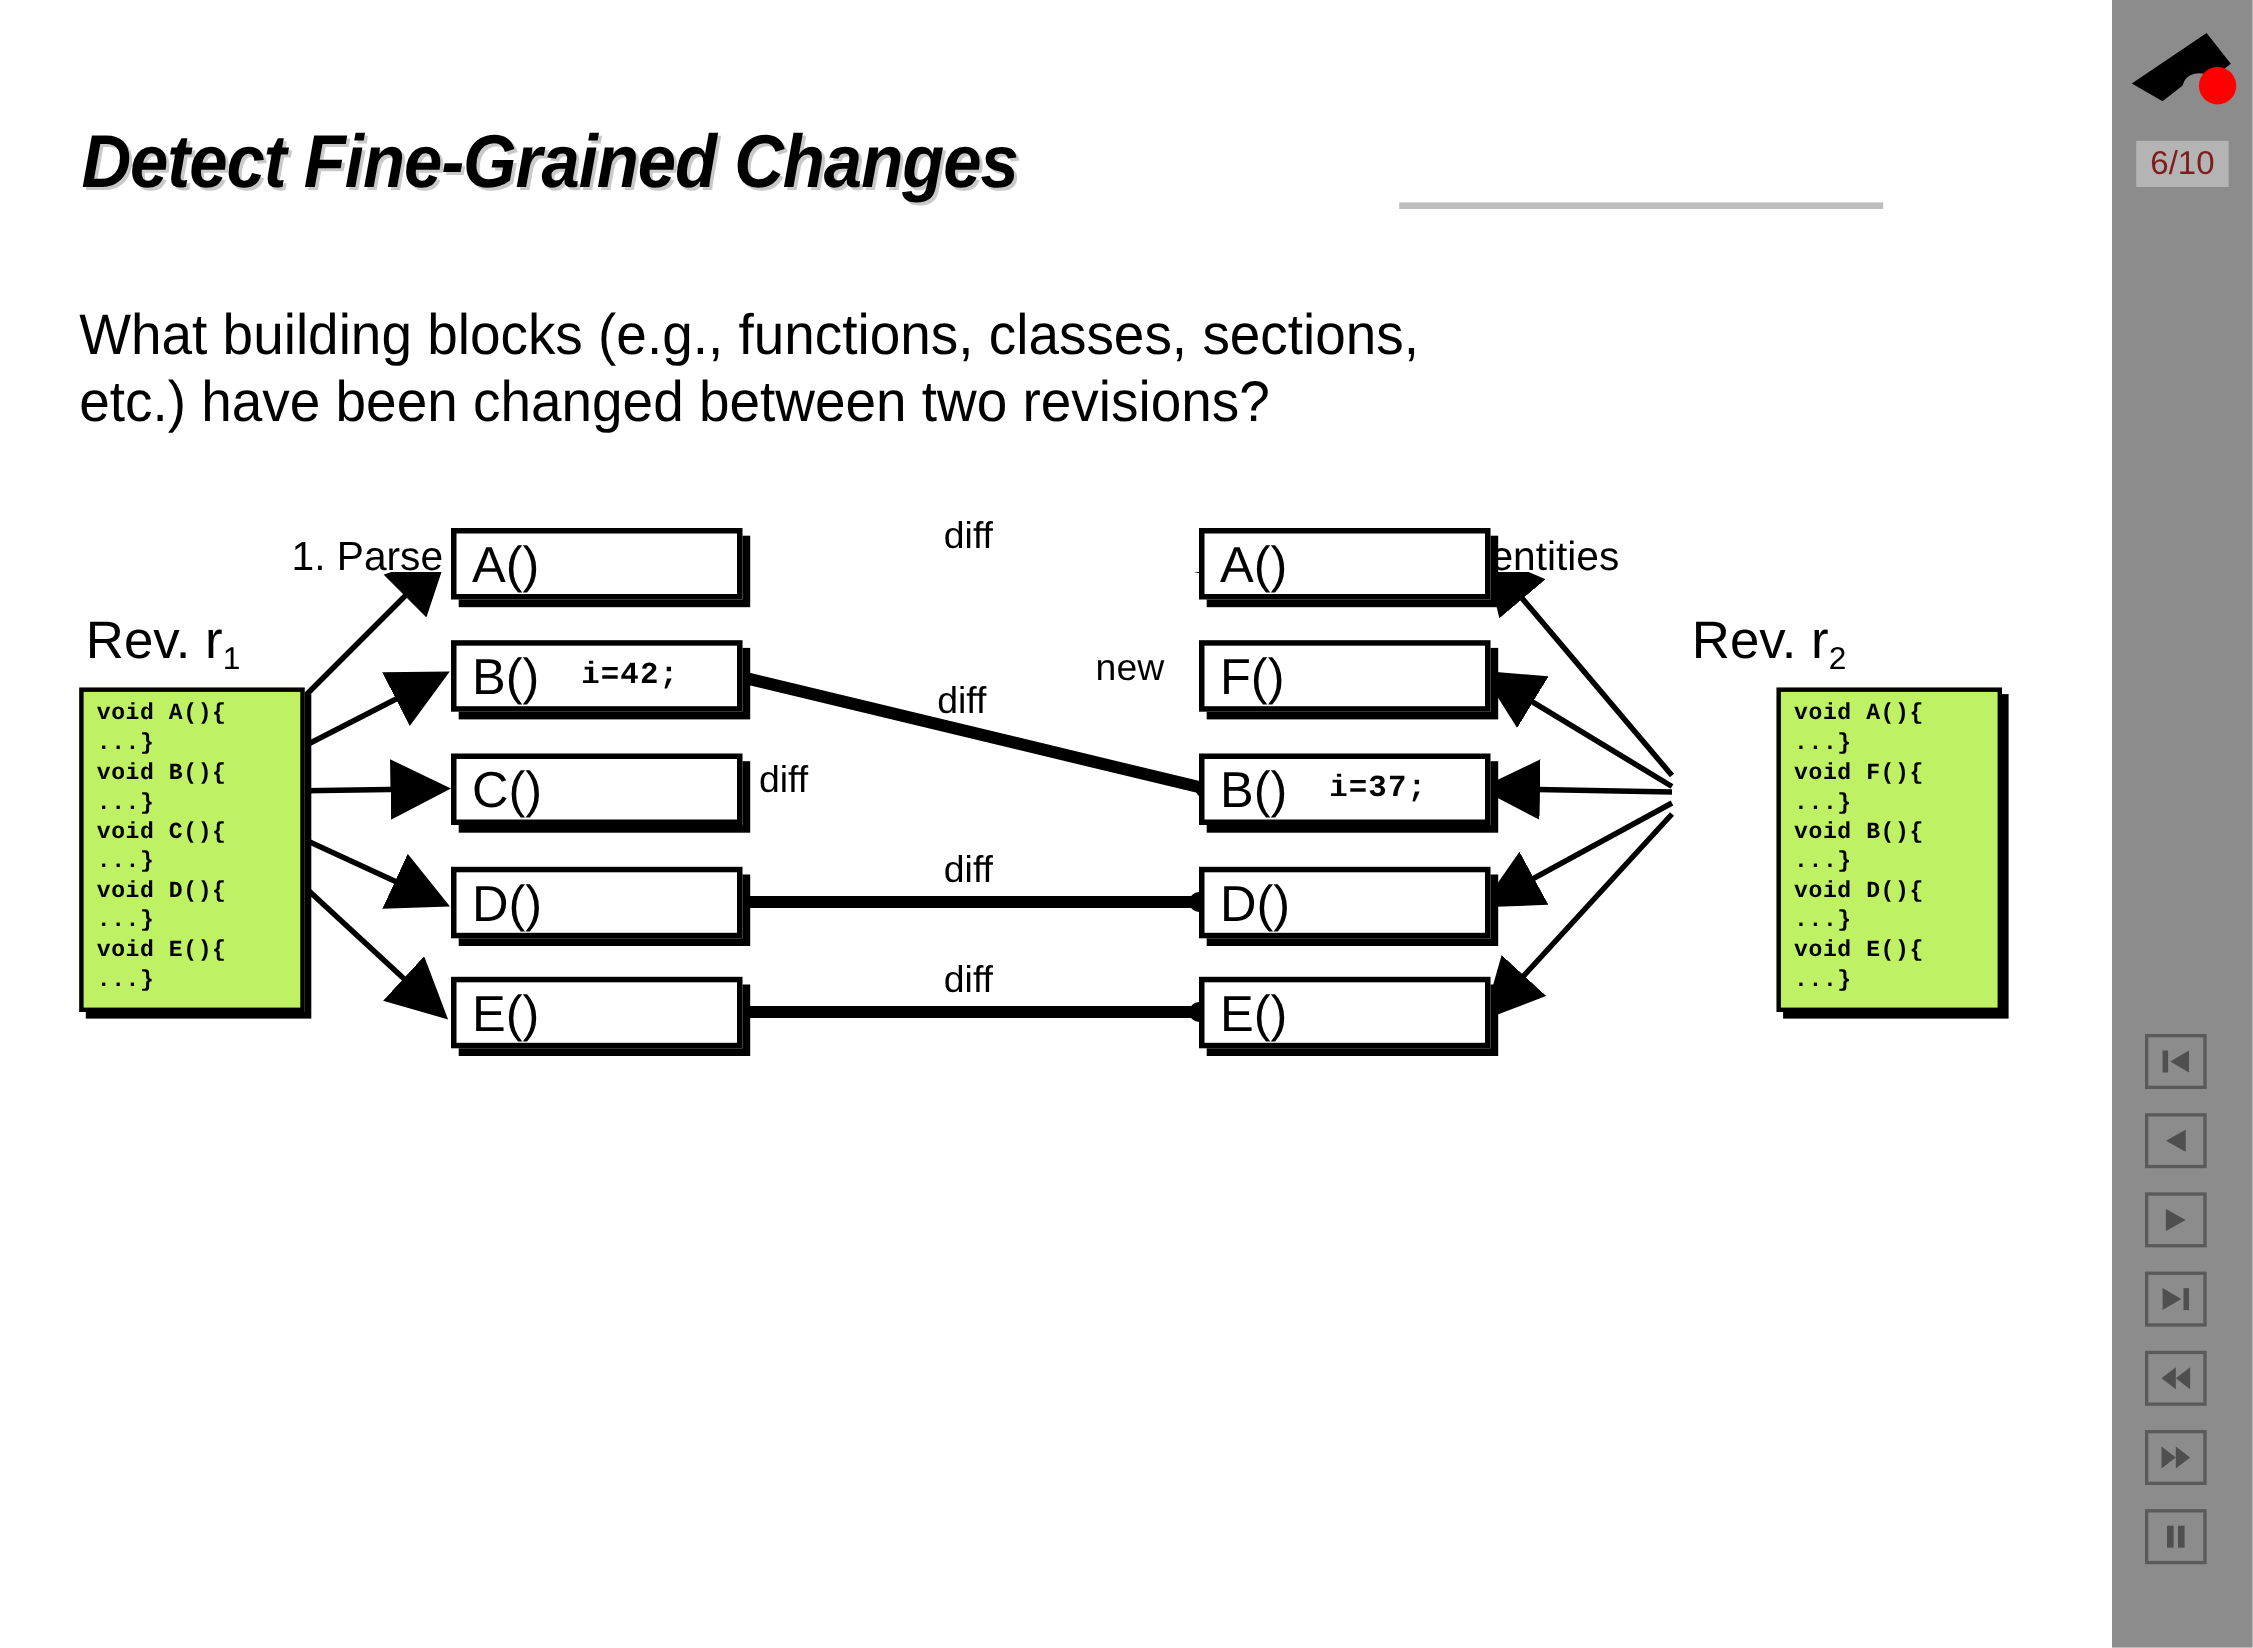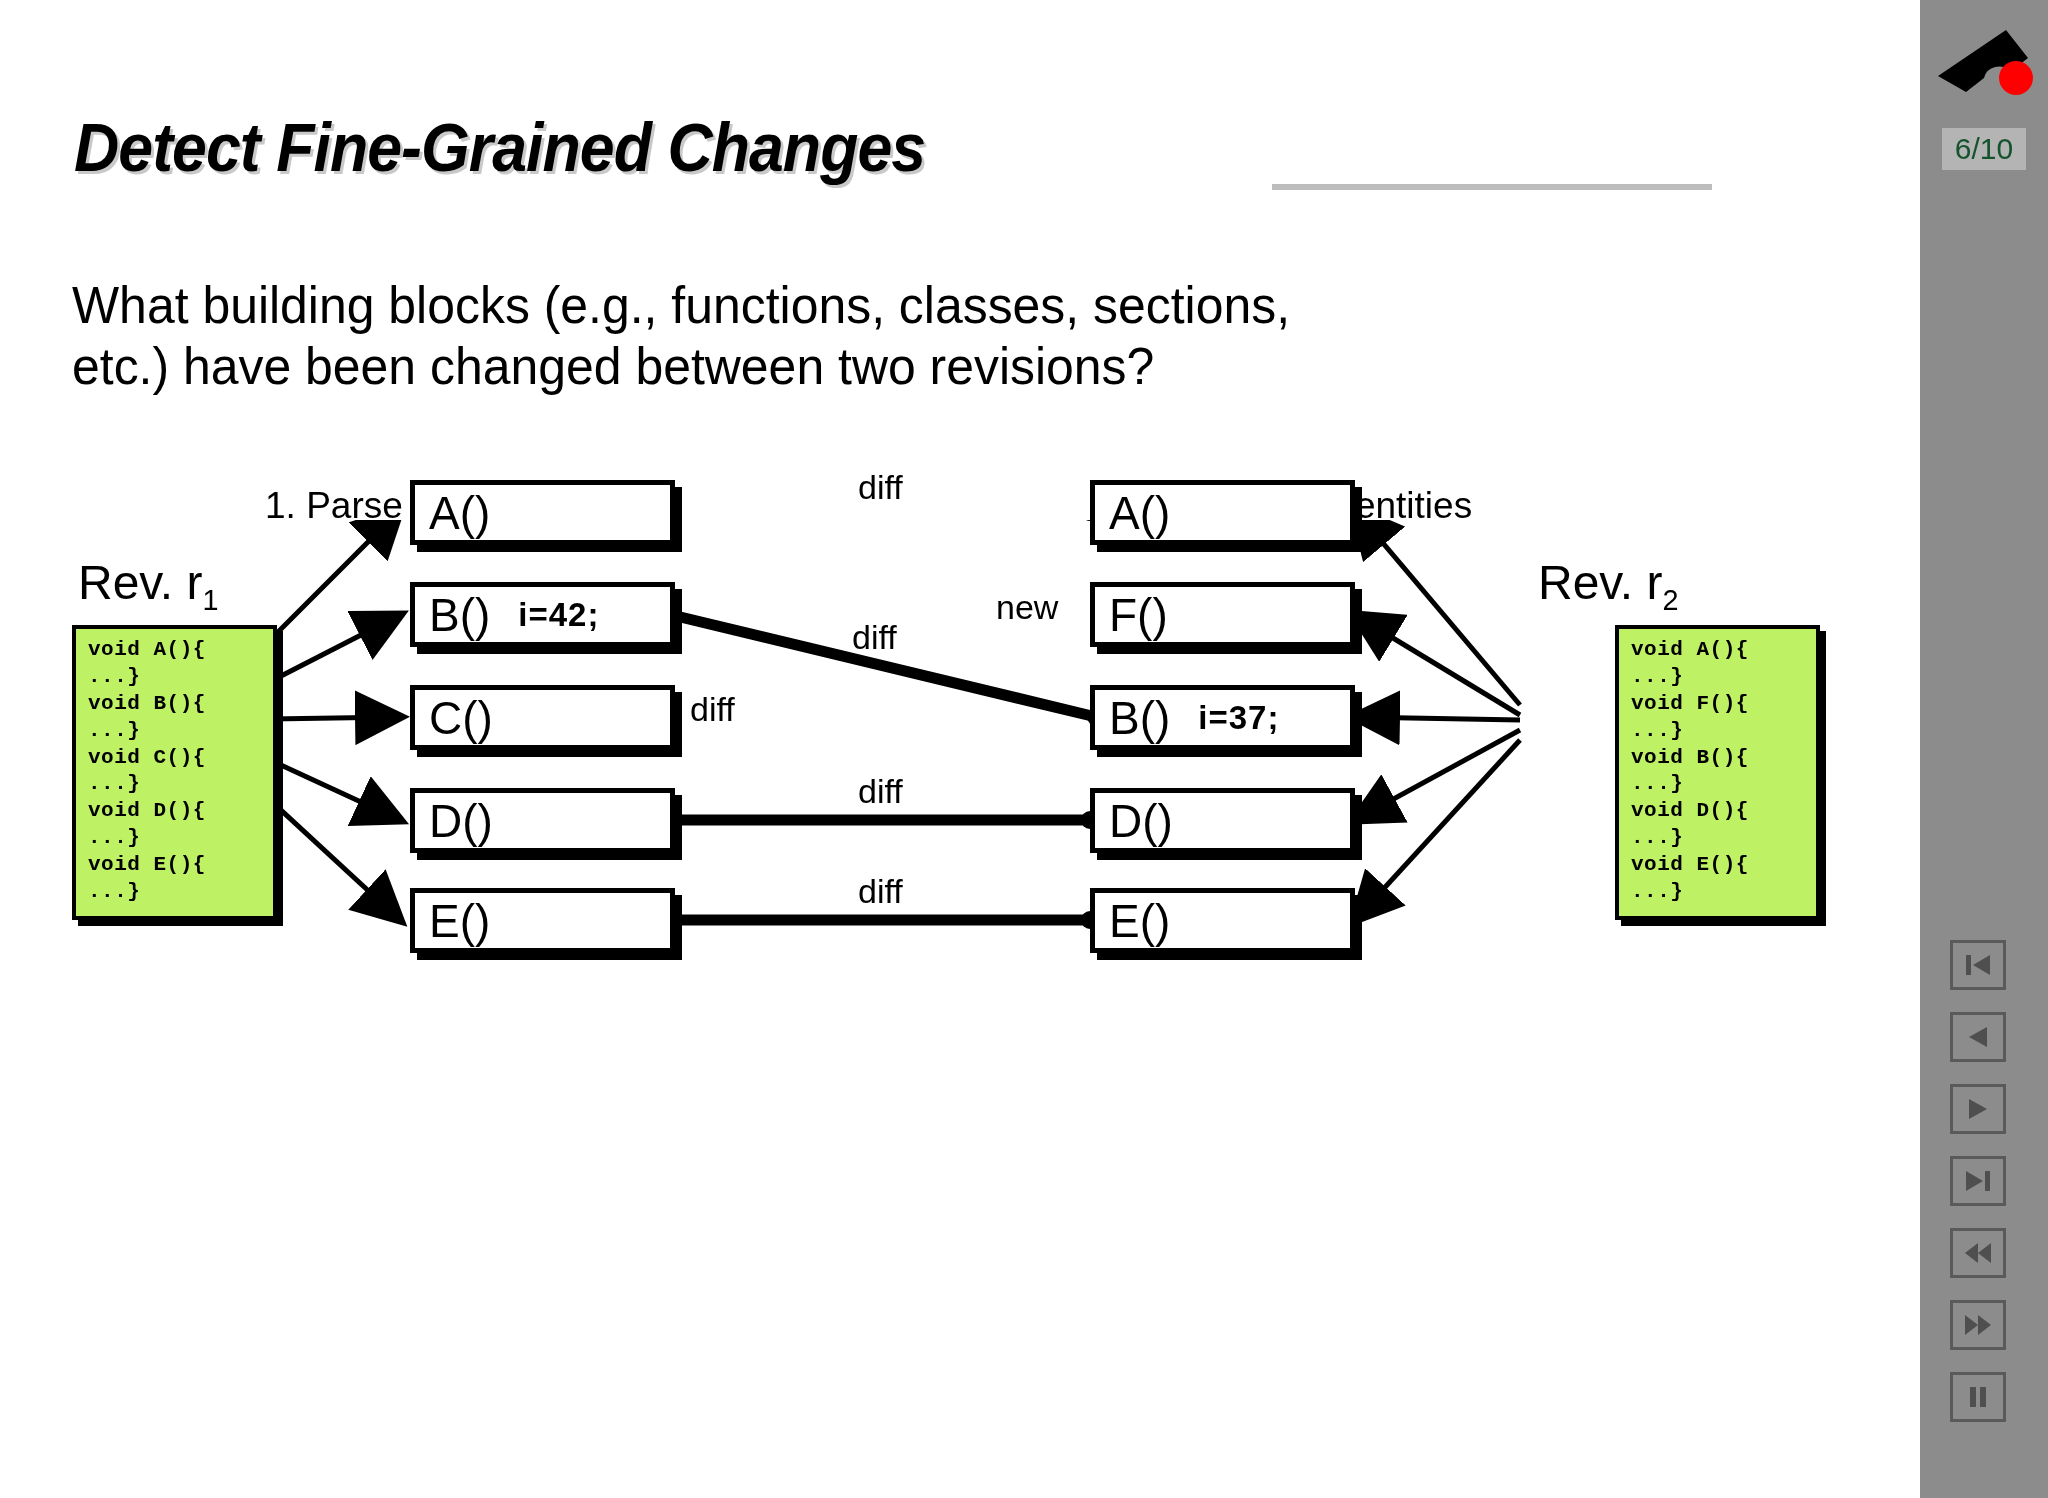--- a/index.html
+++ b/index.html
@@ -109,25 +109,25 @@
     align-items: center;
     box-sizing: border-box;
     padding-left: 14px;
   }
   .entity .ename {
     font-size: 46px;
     color: #000;
     line-height: 1;
   }
   .entity .eval {
-    font-family: Liberation Sans, sans-serif;
+    font-family: Liberation Mono, monospace;
     font-weight: bold;
-    font-size: 33px;
-    color: #000;
-    margin-left: 28px;
+    font-size: 28px;
+    color: #000;
+    margin-left: 38px;
     letter-spacing: 1px;
   }
 
   .edge-label {
     position: absolute;
     font-size: 34px;
     color: #000;
     white-space: nowrap;
     text-align: right;
   }
@@ -150,21 +150,21 @@
   #logo {
     position: absolute;
     left: 16px; top: 28px;
     width: 104px; height: 78px;
   }
   #page-indicator {
     position: absolute;
     left: 22px; top: 128px;
     width: 84px; height: 42px;
     background: #b4b4b4;
-    color: #14532d;
+    color: #7f1d1d;
     font-size: 30px;
     display: flex;
     align-items: center;
     justify-content: center;
   }
   .nav-btn {
     position: absolute;
     left: 30px;
     width: 56px; height: 50px;
     border: 3px solid #5a5a5a;

